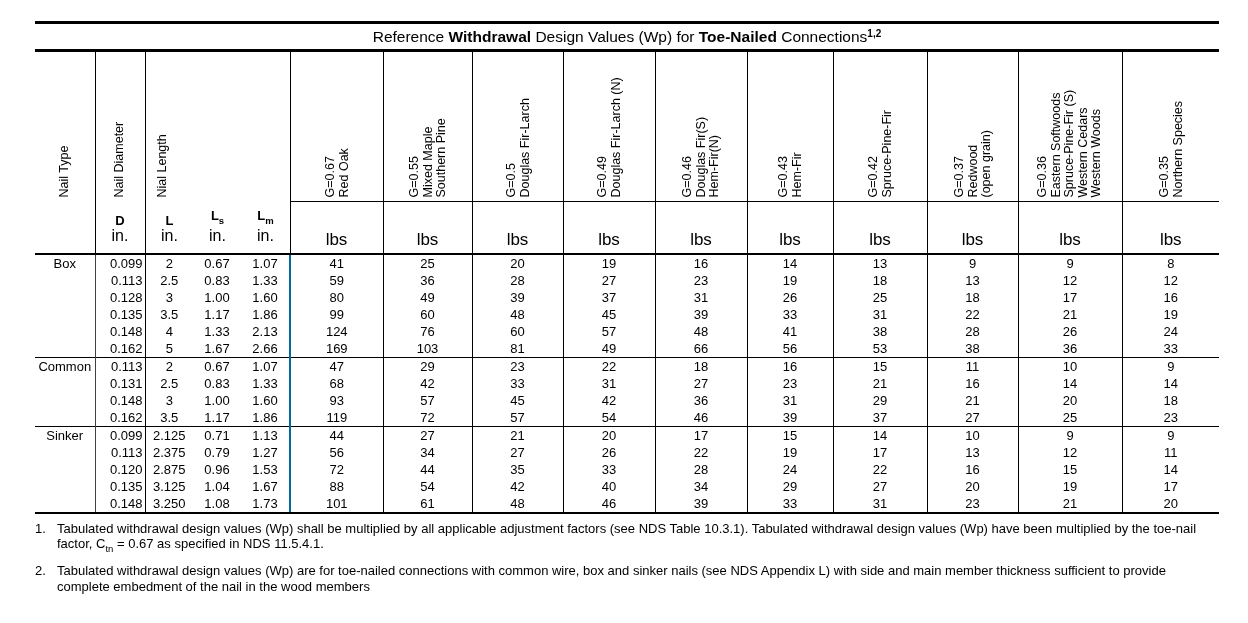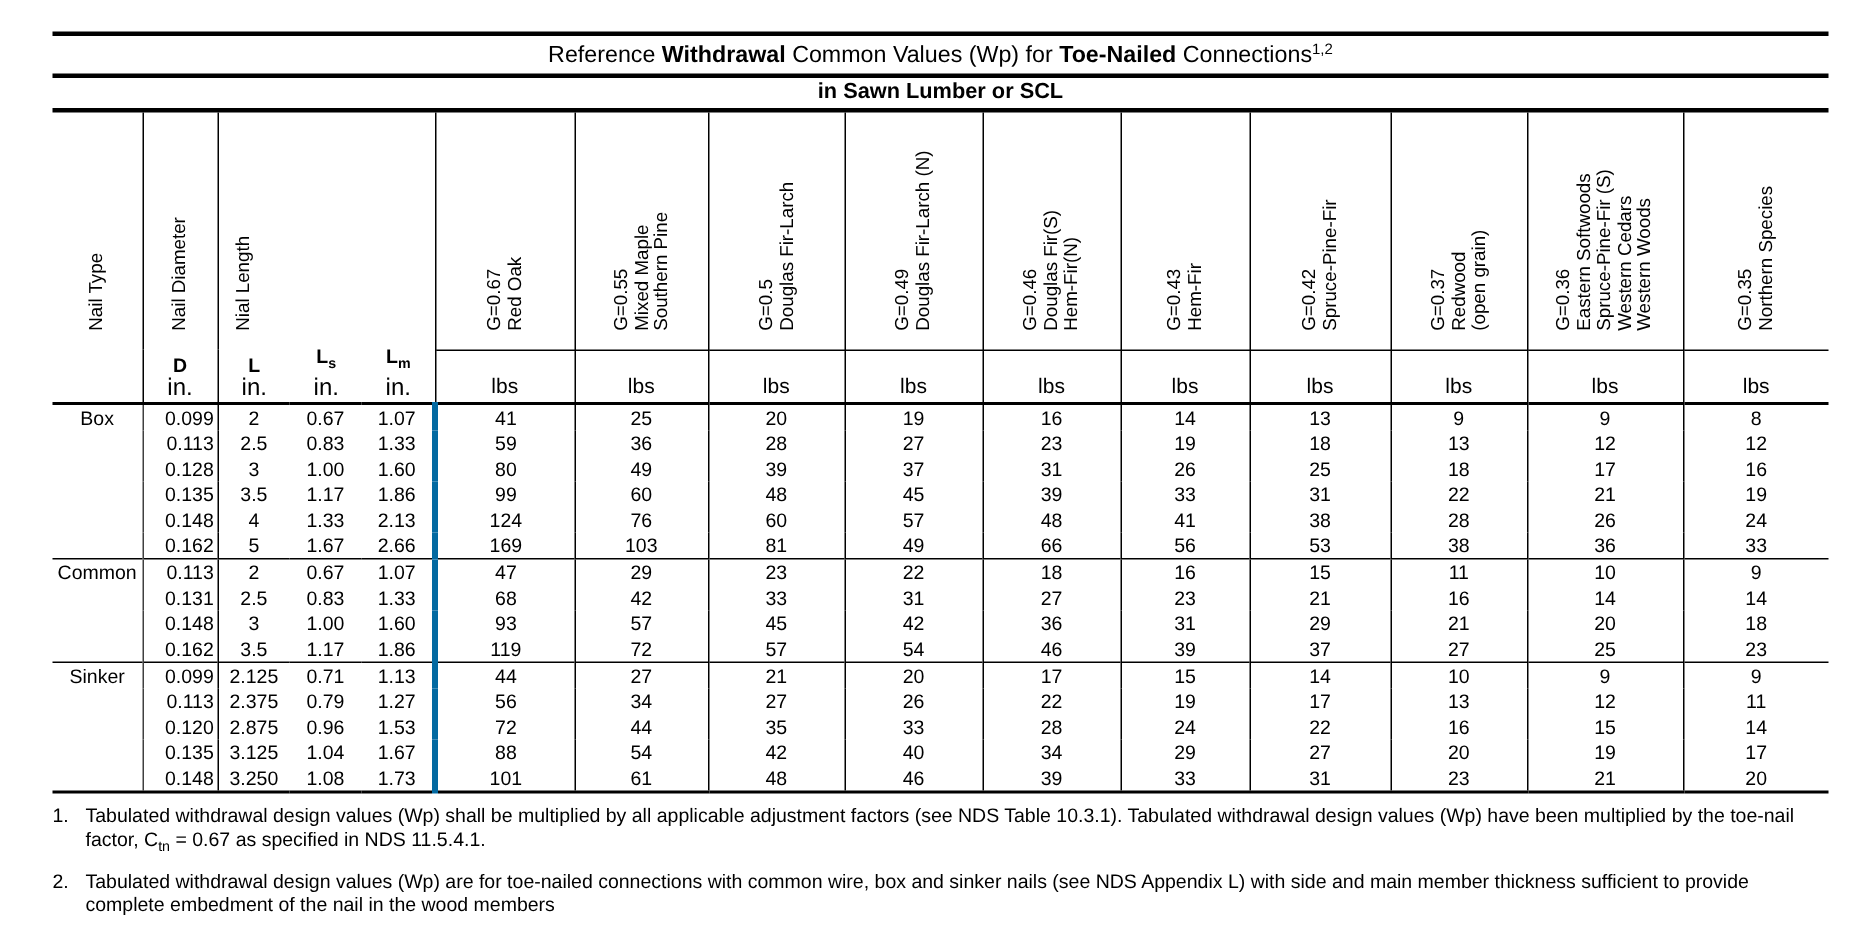--- a/index.html
+++ b/index.html
@@ -11,21 +11,21 @@
   }
   .sheet { margin: 21px 0 0 35px; width: 1184px; }
 
   
   .title-row {
     border-top: 3px solid #000; border-bottom: 3px solid #000;
     height: 31px; line-height: 25px; text-align: center;
     font-size: 15.5px;
   }
   .title-row b { font-weight: bold; }
-  .tsup { font-size: 10px; position: relative; top: -5px; }
+  .tsup { font-size: 10px; position: relative; top: -5px; font-weight: bold; }
   .subtitle-row {
     border-bottom: 3px solid #000;
     height: 23px; line-height: 19px; text-align: center;
     font-size: 14.5px; font-weight: bold;
   }
 
   
   table { border-collapse: collapse; table-layout: fixed; width: 1184px; }
   th, td { padding: 0; font-weight: normal; }
 
@@ -52,50 +52,49 @@
   .subgrid {
     height: 44px; display: grid; grid-template-columns: 1fr 1fr 1fr;
     align-items: end; padding-bottom: 2px;
   }
   .subcol { display: flex; flex-direction: column; justify-content: flex-end; align-items: center; }
   .sub-main { font-weight: bold; font-size: 13px; line-height: 15px; }
   .sub-main sub { font-size: 9.5px; }
   .sub-unit { font-size: 16px; line-height: 15px; }
 
   .lbs {
-    height: 36px; border-right: 1px solid #000; border-bottom: 2.5px solid #000;
+    height: 52px; border-right: 1px solid #000; border-bottom: 2.5px solid #000;
     vertical-align: bottom; text-align: center;
-    font-size: 14px; padding-bottom: 3px;
+    font-size: 17px; padding-bottom: 3px;
   }
   .lbs:last-child { border-right: none; }
 
   tbody td { height: 17px; font-size: 13px; text-align: center; line-height: 17px; }
   td.c-type { border-right: 1px solid #404040; }
   td.c-d    { border-right: 1px solid #000; text-align: right; padding-right: 2px; margin-left: 44px; }
-  td.c-lm   { border-right: 4px solid #0369a1; }
+  td.c-lm   { border-right: 2px solid #0369a1; }
   td.c-v    { border-right: 1px solid #000; }
   tbody tr td.c-v:last-child { border-right: none; }
   tbody tr.gs td { border-top: 1.5px solid #000; }
   tbody tr:last-child td { border-bottom: 2.5px solid #000; }
 
   
   .footnotes { margin-top: 7px; }
   .fn { display: flex; font-size: 13px; line-height: 15.5px; margin-top: 7px; }
   .fn-num { width: 22px; flex: none; }
   .fn-text { flex: 1; }
   .fn-text sub { font-size: 9.5px; text-align: right; }
 </style>
 </head>
 <body>
 
 <div class="sheet">
 
-  <div class="title-row"><span>Reference </span><b>Withdrawal</b><span> Common Values (Wp) for </span><b>Toe-Nailed</b><span> Connections</span><span class="tsup">1,2</span></div>
-
-  <div class="subtitle-row">in Sawn Lumber or SCL</div>
+  <div class="title-row"><span>Reference </span><b>Withdrawal</b><span> Design Values (Wp) for </span><b>Toe-Nailed</b><span> Connections</span><span class="tsup">1,2</span></div>
+
 
   <table>
     <colgroup>
       <col style="width:60px">
         <col style="width:50px">
         <col style="width:48px">
         <col style="width:48px">
         <col style="width:49px">
       <col style="width:93px">
         <col style="width:89px">

